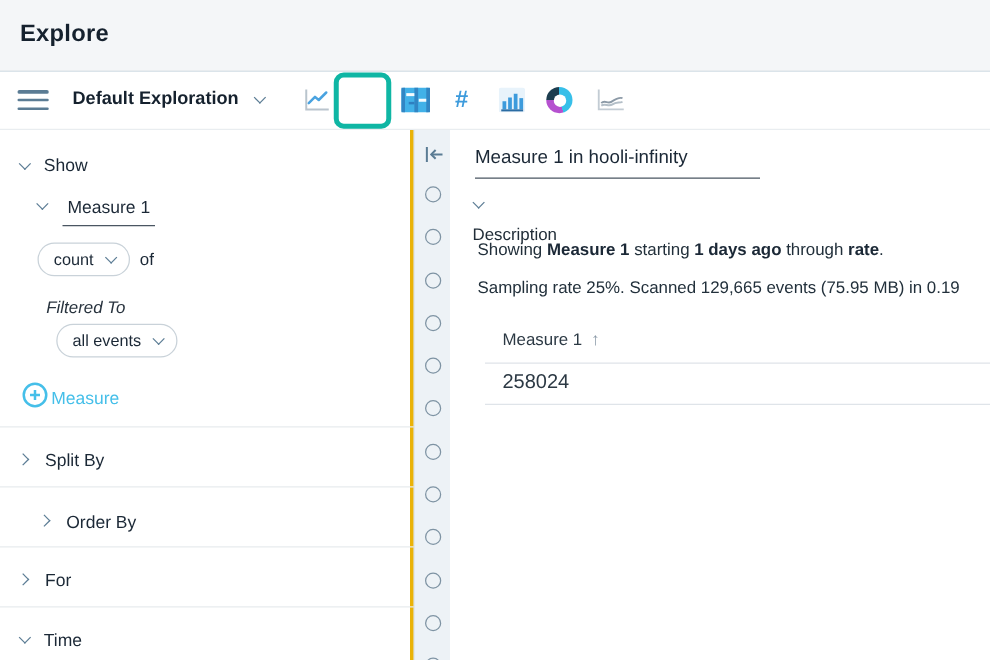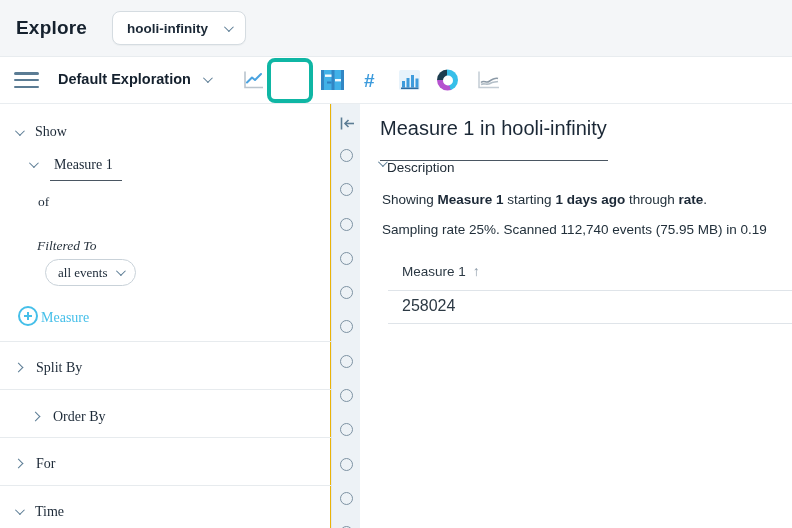--- a/index.html
+++ b/index.html
@@ -47,21 +47,21 @@
     position:absolute; left:267px; top:58px; width:46px; height:45px;
     border:4px solid #0fb6a4; border-radius:8px; z-index:9; pointer-events:none;
   }
   
   .chv { display:inline-block; width:7px; height:7px;
     border-right:1.8px solid #5b7c94; border-bottom:1.8px solid #5b7c94; }
   .chv.down { transform:rotate(45deg) translateY(-2px); }
   .chv.right { transform:rotate(-45deg); }
   
   .sidebar { position:absolute; left:0; top:104px; width:331px; height:424px;
-    background:#fff; border-right:1px solid #eab308;font-family:Liberation Serif, serif; }
+    background:#fff; border-right:3px solid #eab308; }
   .srow { position:absolute; display:flex; align-items:center; cursor:pointer; }
   .slabel { font-size:14px; color:#1b2836; }
   .measure-name { font-size:14px; color:#1b2836; border-bottom:1.5px solid #4a5662;
     padding:0 4px 7px 4px; min-width:72px; cursor:text; }
   .pill { height:27px; border:1px solid #c9d2d9; border-radius:14px; background:#fff;
     display:flex; align-items:center; gap:9px; padding:0 12px; font-size:13px;
     color:#1b2836; cursor:pointer; }
   .of-label { font-size:13.5px; color:#1b2836; margin:0 8px; }
   .filtered-to { position:absolute; left:37px; top:134px; font-size:13.5px; font-style:italic; color:#28333e; }
   .add-measure { position:absolute; left:18px; top:202px; display:flex; align-items:flex-end; gap:3px; cursor:pointer; }
@@ -72,43 +72,39 @@
   .sdiv { position:absolute; left:0; width:331px; height:1px; background:#e7ebee; }
   
   .rail { position:absolute; left:331px; top:104px; width:29px; height:424px;
     background:#edf2f6; border-left:1px solid #e1e7ec; }
   .rail-collapse { position:absolute; left:7px; top:12px; cursor:pointer; line-height:0; }
   .rail-dots { position:absolute; left:0; top:45px; width:100%;
     display:flex; flex-direction:column; align-items:center; gap:21.3px; }
   .dot { width:13px; height:13px; border:1.5px solid #7e93a3; border-radius:50%; cursor:pointer; flex:none; }
   
   .main { position:absolute; left:360px; top:104px; width:432px; height:424px; background:#fff; }
-  .q-title { position:absolute; left:20px; top:13px; font-size:20px; color:#1b2836;
-    border-bottom:1.5px solid #4a5662; padding:0 4px 20px 0; width:228px; cursor:text; white-space:nowrap; }
-  .desc-row { position:absolute; left:18px; top:56px; display:flex; align-items:flex-start; gap:2px; cursor:pointer; }
+  .q-title { position:absolute; left:20px; top:13px; font-size:15px; color:#1b2836;
+    border-bottom:1.5px solid #4a5662; padding:0 4px 8px 0; width:228px; cursor:text; white-space:nowrap; }
+  .desc-row { position:absolute; left:18px; top:56px; display:flex; align-items:flex-start; gap:13px; cursor:pointer;flex-direction:column; }
   .desc-label { font-size:13.5px; color:#212d38; }
   .summary-line { position:absolute; left:22px; font-size:13.5px; color:#22303b; white-space:nowrap; }
   .summary-line b { font-weight:700; color:#1b2836; }
   .tbl-header { position:absolute; left:42px; top:159px; font-size:13.5px; color:#2c3944;
     display:flex; align-items:center; gap:7px; cursor:pointer; }
   .sort-arrow { color:#8a99a7; font-size:14px; }
   .tbl-div { position:absolute; left:28px; width:404px; height:1px; background:#dfe4e9; }
   .tbl-cell { position:absolute; left:42px; top:193px; font-size:16px; color:#2c3944; cursor:default; }
 </style>
 </head>
 <body>
 
 <div class="screen">
 
   <div class="top-header">
     <div class="app-title">Explore</div>
-    <div class="dataset-pill">
-      <span class="lbl">hooli-infinity</span>
-      <span class="chv down"></span>
-    </div>
   </div>
 
   <div class="toolbar">
     <div class="hamburger">
         <div></div>
         <div></div>
         <div></div>
       </div>
     <div class="exploration">Default Exploration</div>
     <span class="chv down exploration-chevron"></span>
@@ -179,20 +175,24 @@
       <span class="chv down"></span>
       <span class="slabel">Show</span>
     </div>
 
     <div class="srow" style="left:29px; top:53px; gap:14px; align-items:flex-start;">
       <span class="chv down" style="margin-top:4px;"></span>
       <span class="measure-name">Measure 1</span>
     </div>
 
     <div class="srow" style="left:30px; top:90px;">
+      <div class="pill">
+        <span>count</span>
+        <span class="chv down"></span>
+      </div>
       <span class="of-label">of</span>
     </div>
 
     <div class="filtered-to">Filtered To</div>
 
     <div class="srow" style="left:45px; top:155px;">
       <div class="pill">
         <span>all events</span>
         <span class="chv down"></span>
       </div>
@@ -257,21 +257,21 @@
 
     <div class="desc-row">
       <span class="chv down"></span>
       <span class="desc-label">Description</span>
     </div>
 
     <div class="summary-line" style="top:88px;">
       <span>Showing </span><b>Measure 1</b><span> starting </span><b>1 days ago</b><span> through </span><b>rate</b><span>.</span>
     </div>
 
-    <div class="summary-line" style="top:118px;">Sampling rate 25%. Scanned 112,740 events (75.95 MB) in 0.19</div>
+    <div class="summary-line" style="top:118px;">Sampling rate 25%. Scanned 129,665 events (75.95 MB) in 0.19</div>
 
     <div class="tbl-header">
       <span>Measure 1</span>
       <span class="sort-arrow">↑</span>
     </div>
     <div class="tbl-div" style="top:186px;"></div>
     <div class="tbl-cell">258024</div>
     <div class="tbl-div" style="top:219px;"></div>
   </div>
 

